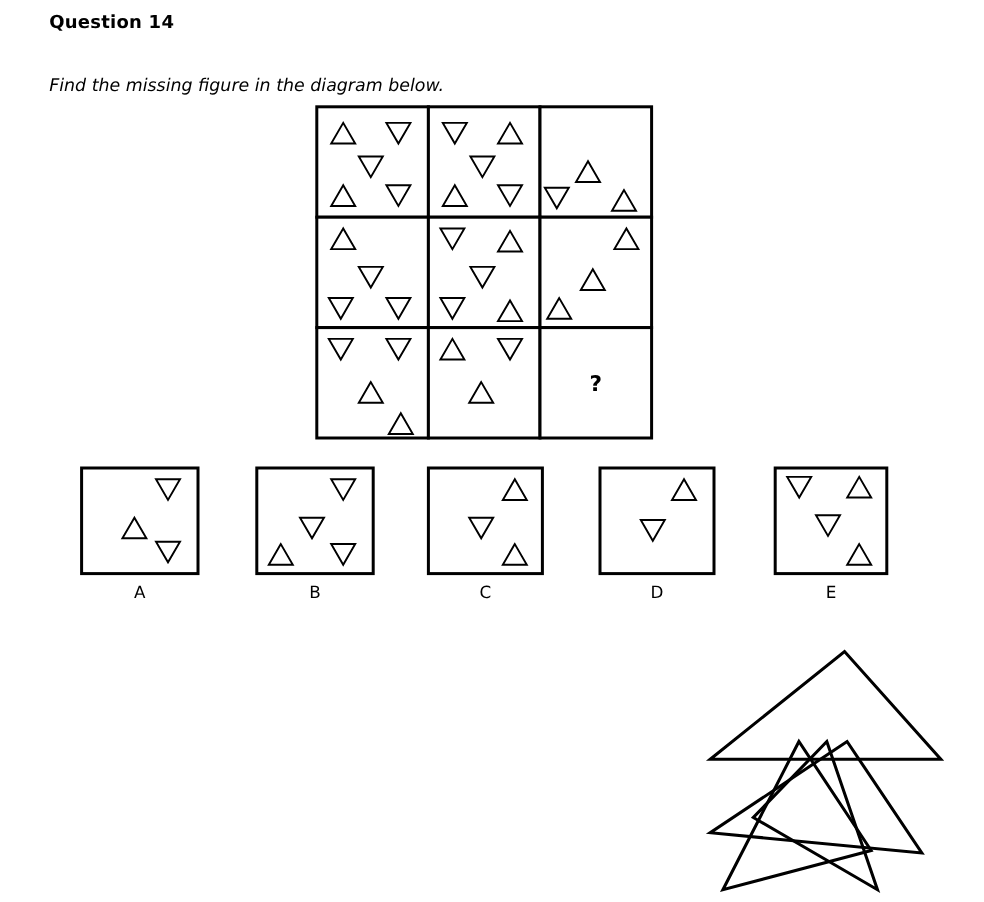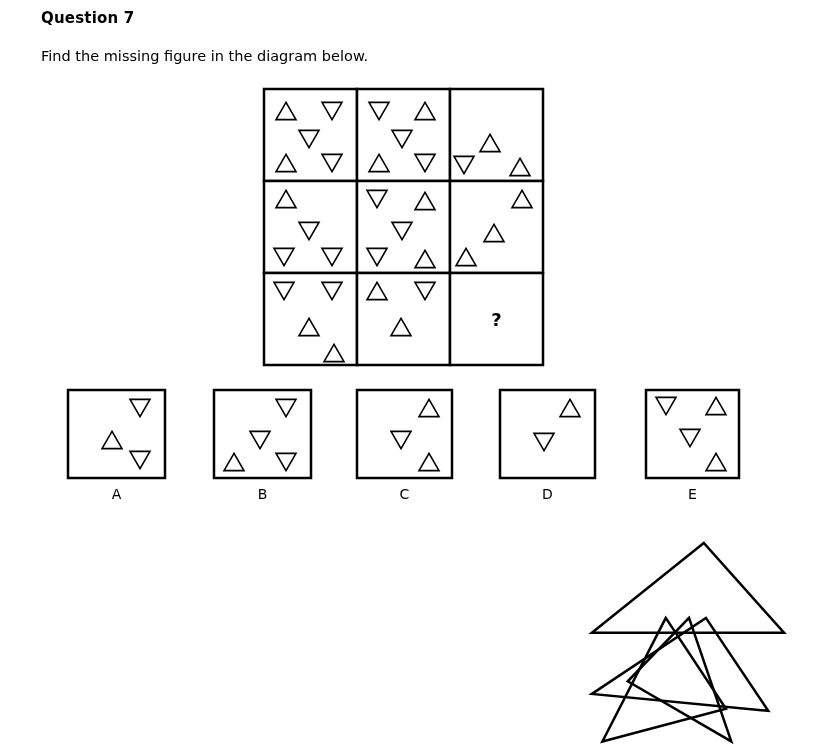--- a/index.html
+++ b/index.html
@@ -19,23 +19,24 @@
     position: absolute;
     left: 41px;
     top: 9px;
     font-size: 15px;
     font-weight: bold;
     letter-spacing: 0.2px;
   }
   #question-prompt {
     position: absolute;
     left: 41px;
-    top: 48px;
+    top: 64px;
     font-size: 14.5px;
     font-weight: normal;
+    font-style: italic;
   }
   #matrix-wrap {
     position: absolute;
     left: 262px;
     top: 87px;
     width: 283px;
     height: 281px;
   }
   .matrix-svg, .option-svg, .overlap-svg {
     display: block;
@@ -66,21 +67,21 @@
     position: absolute;
     left: 558px;
     top: 525px;
     width: 262px;
     height: 227px;
   }
 </style>
 </head>
 <body>
 
-<div id="question-title">Question 7</div>
+<div id="question-title">Question 14</div>
 <div id="question-prompt">Find the missing figure in the diagram below.</div>
 
 <div id="matrix-wrap">
   <svg class="matrix-svg" id="matrix-svg" width="283" height="281" viewBox="0 0 283 281">
       <g transform="translate(2,2)">
         <rect x="0" y="0" width="93" height="92" fill="#ffffff" stroke="#000000" stroke-width="2.5"></rect>
         <polygon points="22,13.4 12,30.6 32,30.6" fill="none" stroke="#000000" stroke-width="1.6" stroke-linejoin="miter"></polygon>
         <polygon points="58,13.4 78,13.4 68,30.6" fill="none" stroke="#000000" stroke-width="1.6" stroke-linejoin="miter"></polygon>
         <polygon points="35,41.4 55,41.4 45,58.6" fill="none" stroke="#000000" stroke-width="1.6" stroke-linejoin="miter"></polygon>
         <polygon points="22,65.4 12,82.6 32,82.6" fill="none" stroke="#000000" stroke-width="1.6" stroke-linejoin="miter"></polygon>

